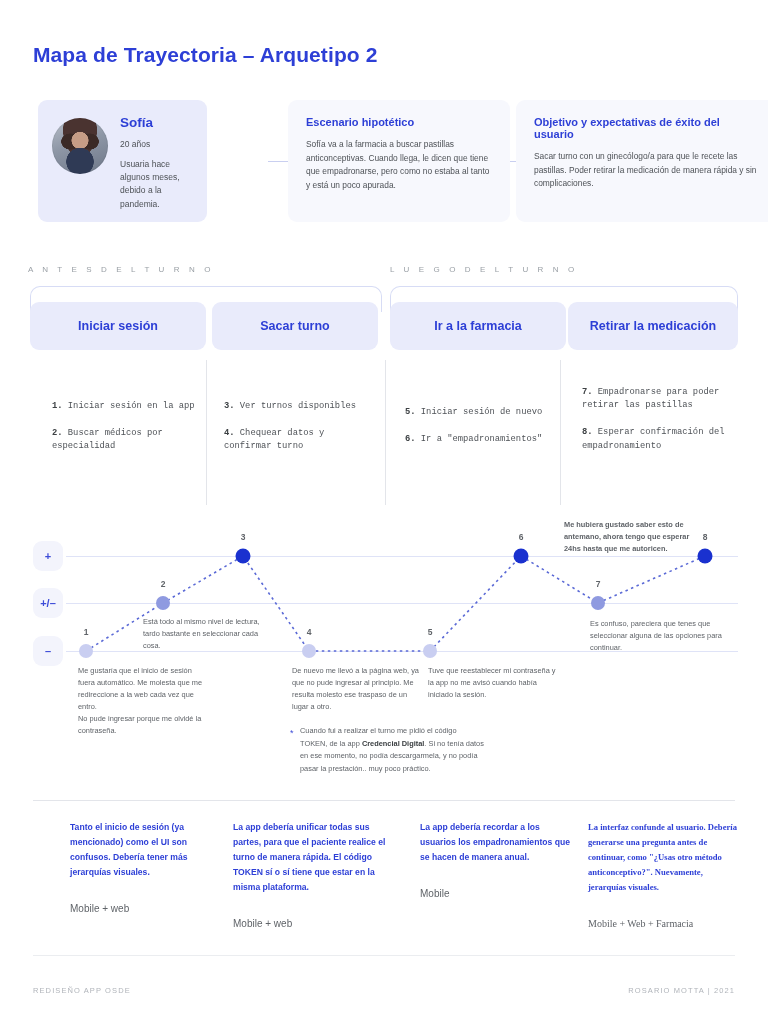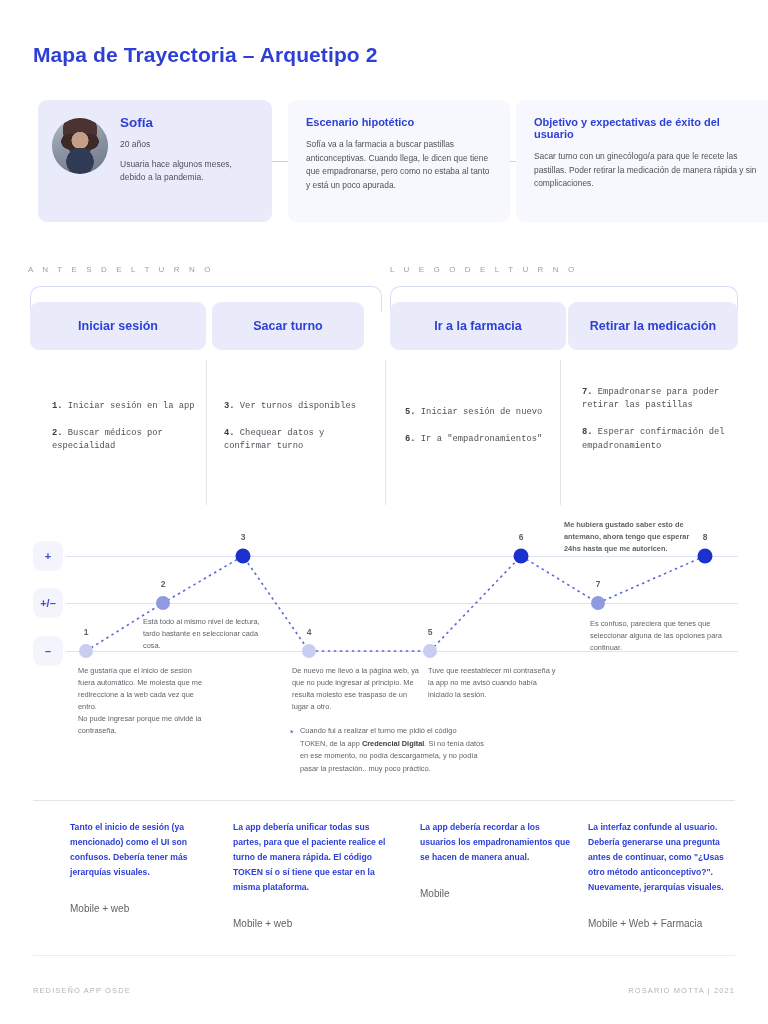--- a/index.html
+++ b/index.html
@@ -17,21 +17,21 @@
     position: absolute; left: 33px; top: 43px;
     font-size: 21px; font-weight: 700; letter-spacing: .1px;
     color: #2d3fd6;
   }
 
   
   .cards { position: absolute; left: 38px; top: 100px; width: 700px; height: 122px; }
   .card {
     position: absolute; top: 0; border-radius: 9px; padding: 16px 18px;
   }
-  .card-persona { left: 0; width: 234px; height: 122px; background: #e9ebfb; padding: 15px 14px; }
+  .card-persona { left: 0; width: 169px; height: 122px; background: #e9ebfb; padding: 15px 14px; }
   .card-scen    { left: 250px; width: 222px; height: 122px; background: #f7f8fd; }
   .card-goal    { left: 478px; width: 260px; height: 122px; background: #f7f8fd; }
 
   .connector {
     position: absolute; top: 61px; height: 1px; background: #c9cff0;
   }
   .conn-1 { left: 230px; width: 22px; }
   .conn-2 { left: 458px; width: 22px; }
 
   .persona-row { display: flex; align-items: flex-start; gap: 12px; }
@@ -71,21 +71,21 @@
   .bracket.b1 { left: 30px; width: 352px; }
   .bracket.b2 { left: 390px; width: 348px; }
 
   .stage {
     position: absolute; top: 302px; height: 48px;
     background: #e9ebfb; border-radius: 9px;
     display: flex; align-items: center; justify-content: center;
     font-size: 12.5px; font-weight: 700; color: #2d3fd6;
   }
   .stage.s1 { left: 30px;  width: 176px; }
-  .stage.s2 { left: 212px; width: 152px; }
+  .stage.s2 { left: 212px; width: 166px; }
   .stage.s3 { left: 390px; width: 176px; }
   .stage.s4 { left: 568px; width: 170px; }
 
   
   .vrule { position: absolute; width: 1px; background: #e3e5ea; top: 360px; height: 145px; }
   .vrule.v1 { left: 206px; }
   .vrule.v2 { left: 385px; }
   .vrule.v3 { left: 560px; }
 
   .steps { position: absolute; font-size: 8.8px; color: #4e5257; line-height: 1.5; font-family: Liberation Mono, monospace; }
@@ -139,21 +139,21 @@
   svg.lines { position: absolute; left: 0; top: 0; width: 768px; height: 270px; overflow: visible; }
 
   
   .hr { position: absolute; left: 33px; top: 800px; width: 702px; height: 1px; background: #e3e5ea; }
   .insight { position: absolute; top: 820px; font-size: 8.6px; line-height: 1.75; }
   .insight .txt { color: #2d3fd6; font-weight: 700; }
   .insight .plat { color: #5f6368; font-weight: 400; margin-top: 20px; font-size: 10px; }
   .i1 { left: 70px;  width: 152px; }
   .i2 { left: 233px; width: 160px; }
   .i3 { left: 420px; width: 150px; }
-  .i4 { left: 588px; width: 152px; }
+  .i4 { left: 588px; width: 152px; font-family: Liberation Serif, serif; }
 
   
   .footer-rule { position: absolute; left: 33px; top: 955px; width: 702px; height: 1px; background: #ebedf0; }
   .footer-left, .footer-right {
     position: absolute; top: 986px; font-size: 7.5px; letter-spacing: 1.1px; color: #b0b4ba;
   }
   .footer-left { left: 33px; }
   .footer-right { right: 33px; }
 </style>
 </head>

